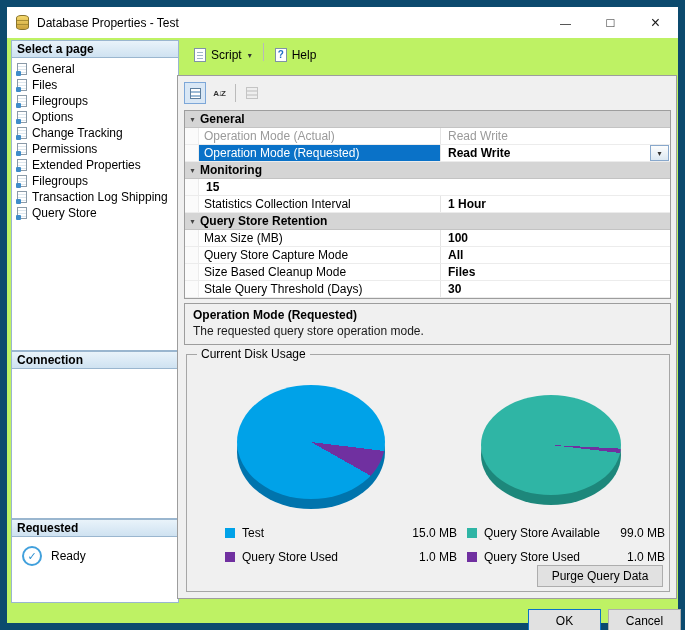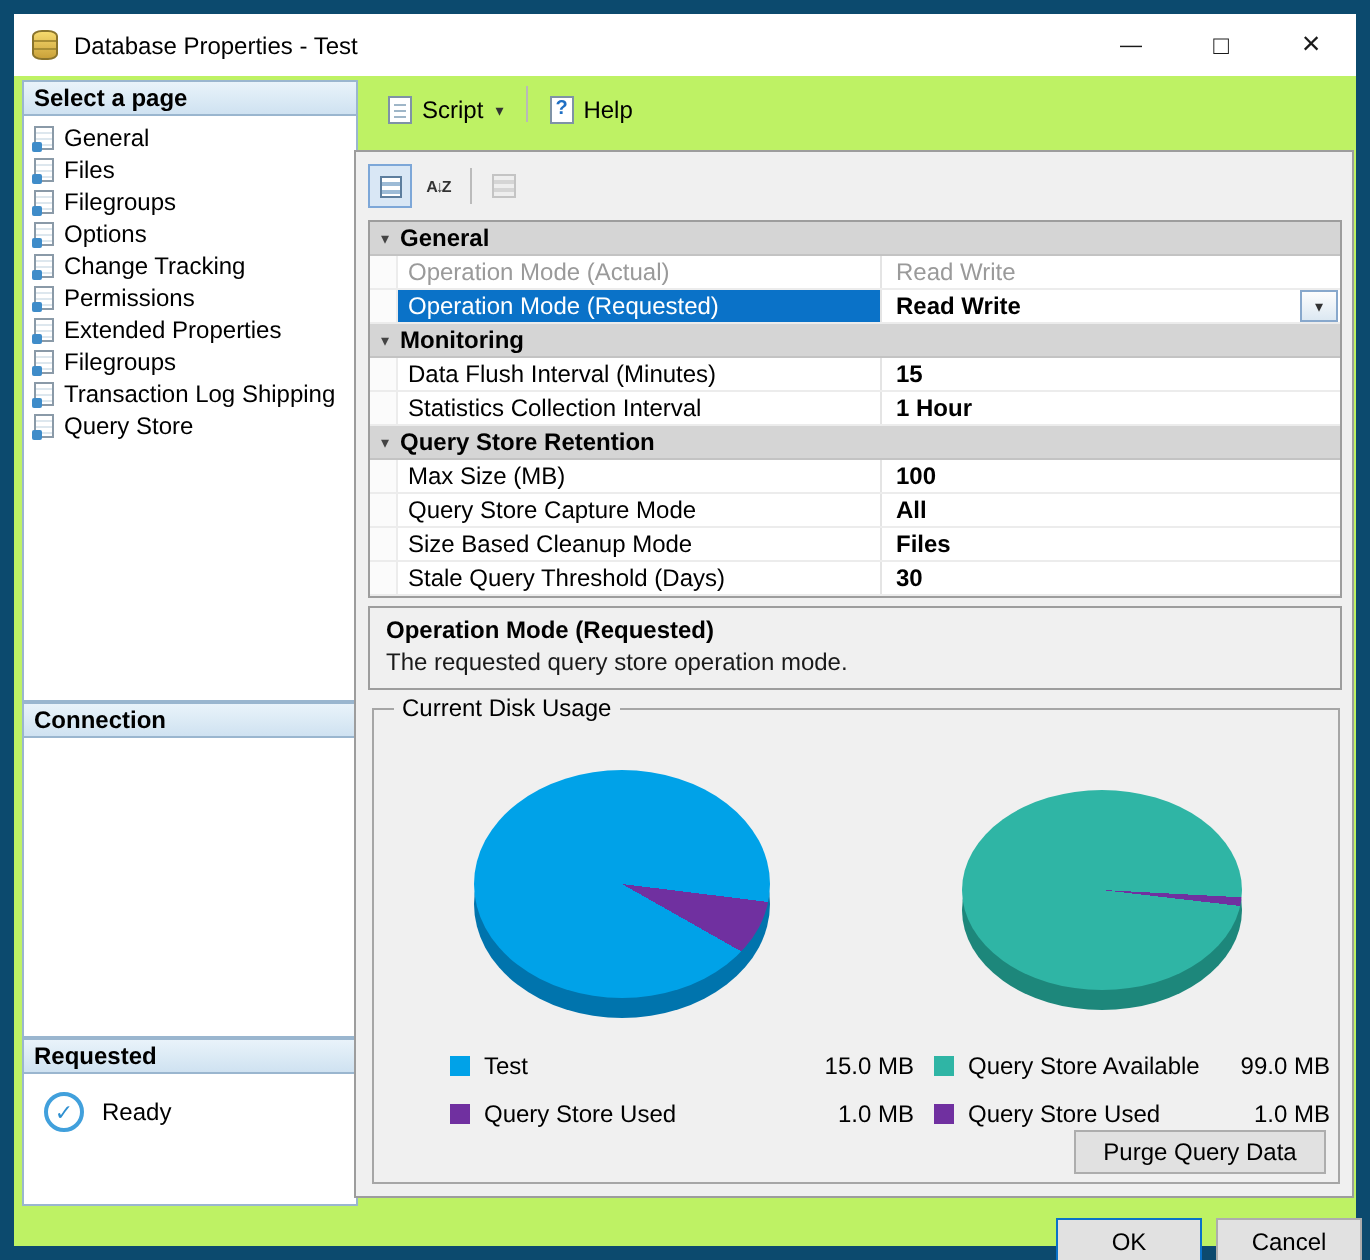--- a/index.html
+++ b/index.html
@@ -213,21 +213,20 @@
           <i class="combo-btn">▾</i>
         </span>
       </div>
 
       <div class="cat-row">
         <i class="chev">▾</i>
         <span>Monitoring</span>
       </div>
       <div class="p-row">
         <span class="gut"></span>
-        <span class="p-label">Data Flush Interval (Minutes)</span>
         <span class="p-val">15</span>
       </div>
       <div class="p-row">
         <span class="gut"></span>
         <span class="p-label">Statistics Collection Interval</span>
         <span class="p-val">1 Hour</span>
       </div>
 
       <div class="cat-row">
         <i class="chev">▾</i>

